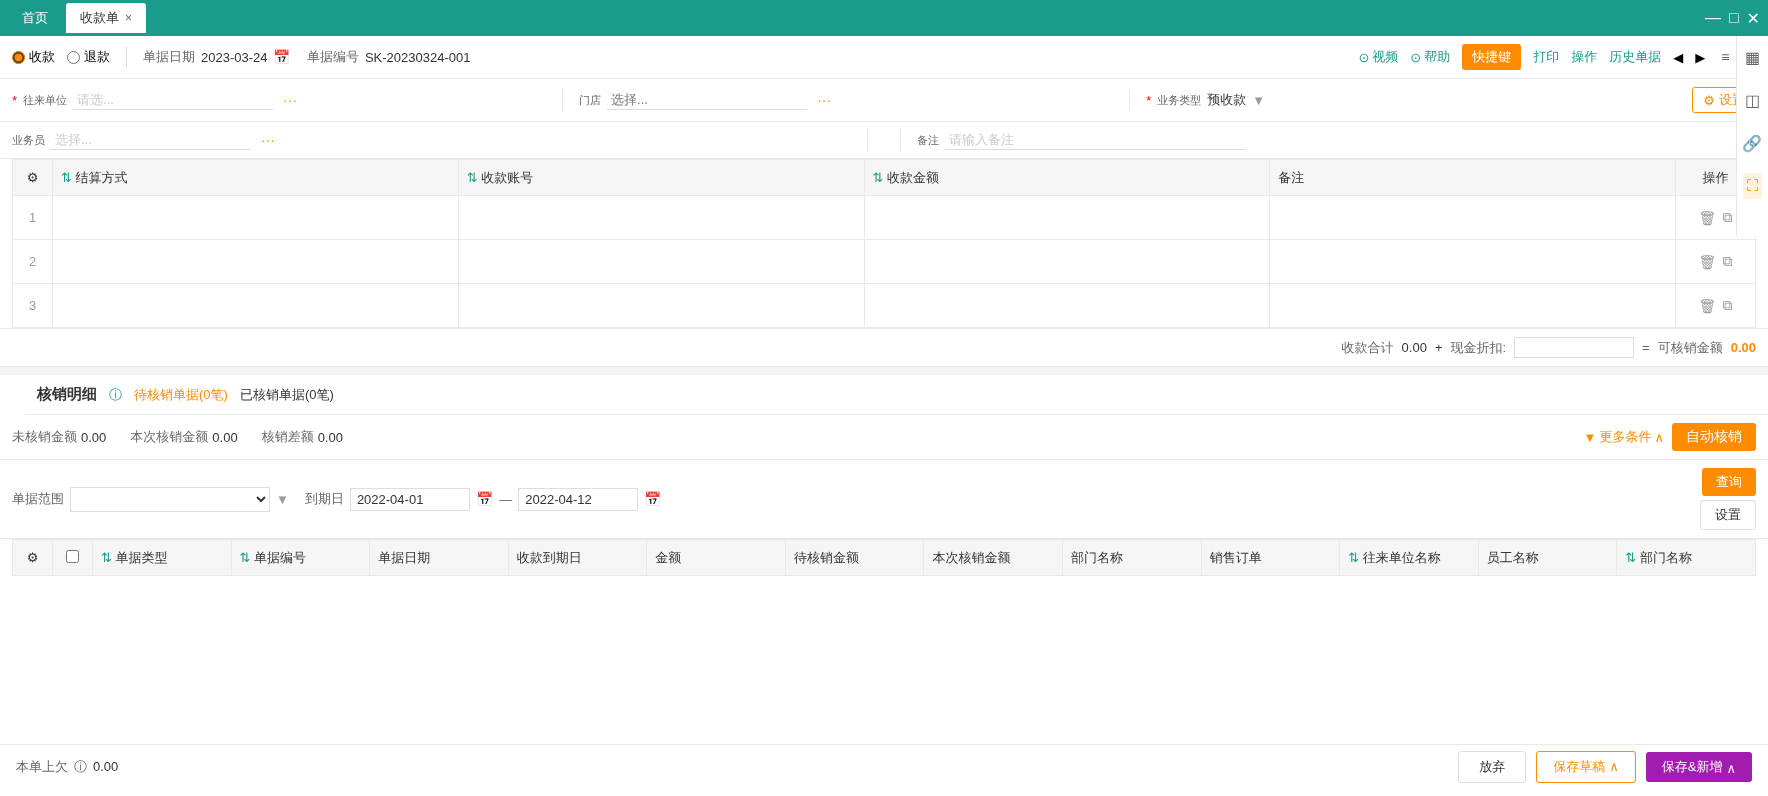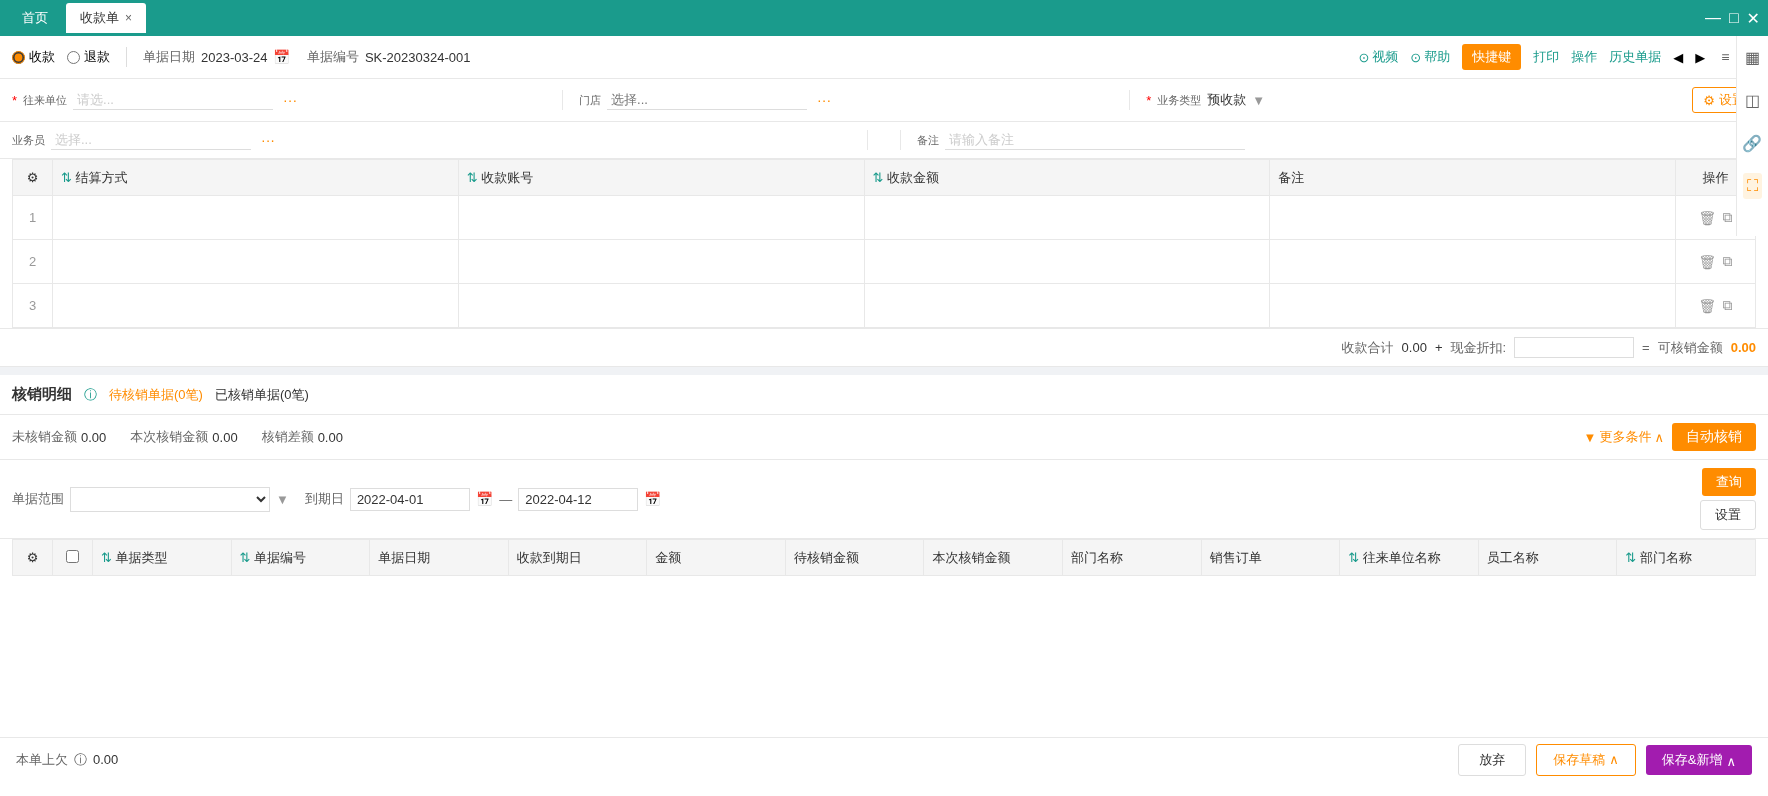--- a/index.html
+++ b/index.html
@@ -197,20 +197,21 @@
       background: #f0f2f5;
     }
 
     
     .reconcile-header {
       display: flex;
       align-items: center;
       padding: 10px 12px;
       gap: 12px;
       border-bottom: 1px solid #e8e8e8;
+      margin-left: 25px;
     }
     .reconcile-title { font-size: 15px; font-weight: 600; color: #333; }
     .info-icon { color: #1a9b8c; cursor: pointer; font-size: 13px; }
     .tab-link { color: #ff8c00; cursor: pointer; font-size: 13px; }
     .tab-link-normal { color: #333; cursor: pointer; font-size: 13px; }
 
     .reconcile-stats {
       display: flex;
       align-items: center;
       padding: 8px 12px;
@@ -296,21 +297,21 @@
       color: #333;
       font-size: 13px;
     }
     .bottom-table thead th:first-child { width: 40px; text-align: center; }
     .bottom-table thead th:nth-child(2) { width: 40px; text-align: center; }
     .col-sort { cursor: pointer; color: #1a9b8c; }
 
     
     .page-footer {
       position: fixed;
-      bottom: 15px;
+      bottom: 8px;
       left: 0;
       right: 0;
       height: 44px;
       background: #fff;
       border-top: 1px solid #e8e8e8;
       display: flex;
       align-items: center;
       padding: 0 16px;
       justify-content: space-between;
       z-index: 100;

